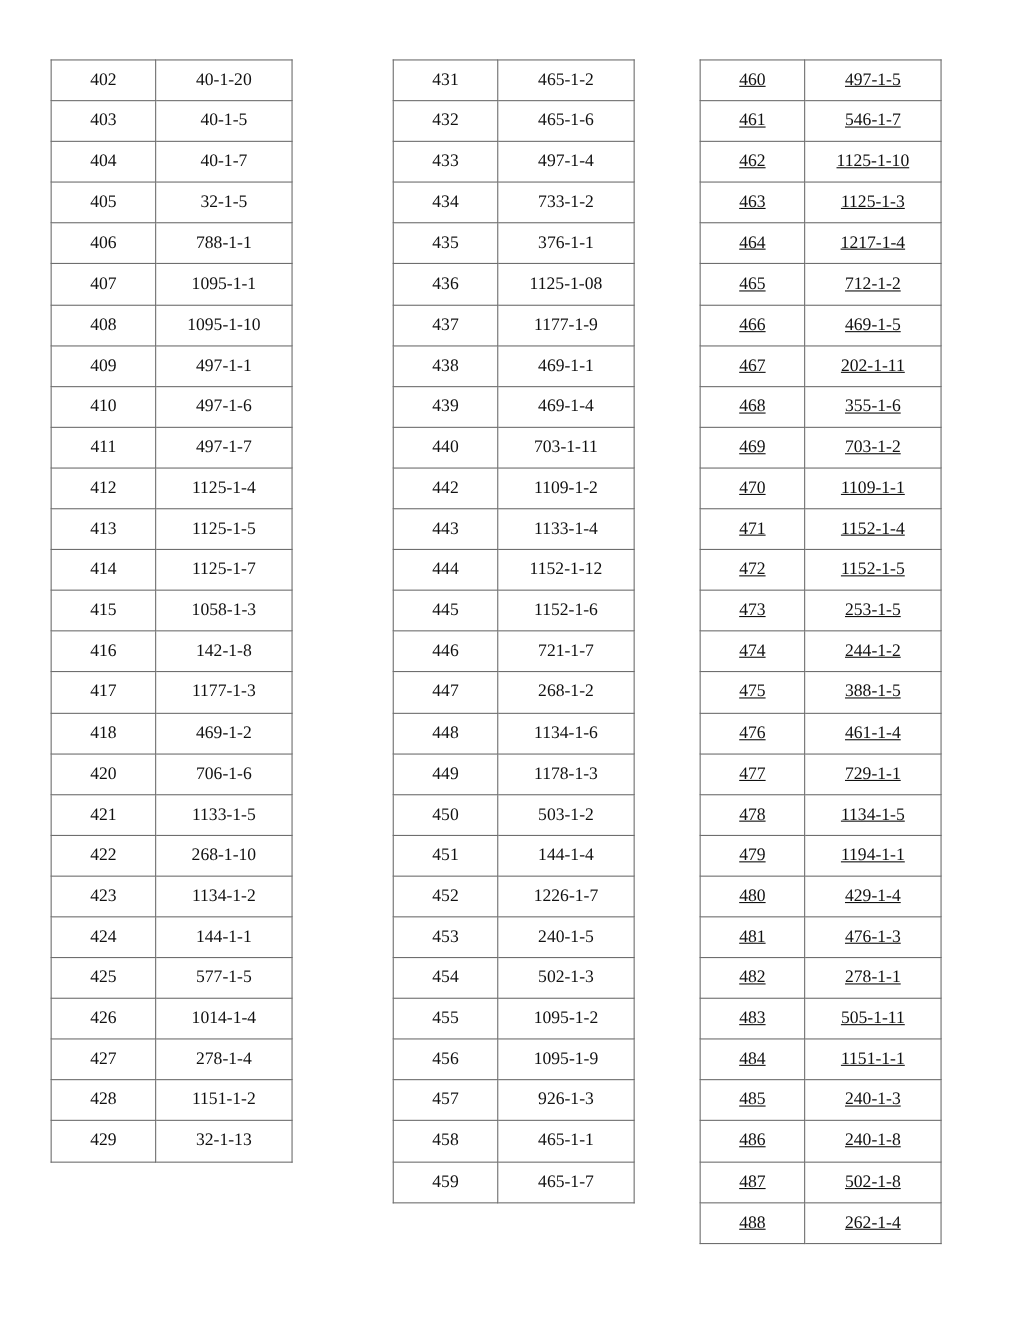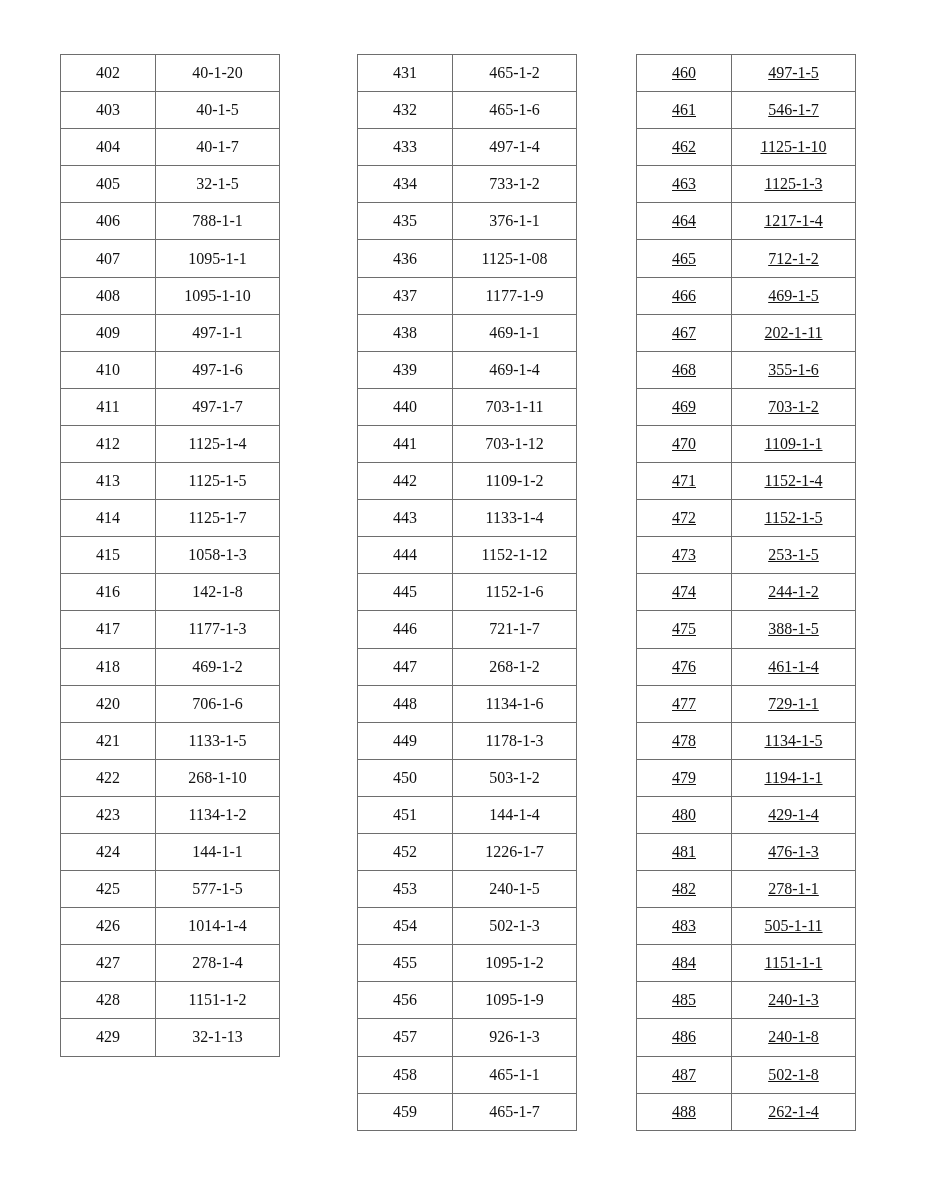--- a/index.html
+++ b/index.html
@@ -25,21 +25,21 @@
       border: 1px solid #6e6e6e;
       height: 36.1px;
       padding: 0;
       text-align: center;
       vertical-align: middle;
       font-size: 16px;
       line-height: 16px;
     }
     .data-table col.c1 { width: 95px; }
     .data-table col.c2 { width: 124px; }
-    #table-1 { left: 60px; }
+    #table-1 { left: 46px; }
     #table-2 { left: 345px; margin-left: 12px; }
     #table-3 { left: 636px; text-decoration: underline; }
   </style>
 </head>
 <body>
 
 <table class="data-table" id="table-1">
   <colgroup>
       <col class="c1">
       <col class="c2">
@@ -196,24 +196,20 @@
       </tr>
       <tr>
         <td>439</td>
         <td>469-1-4</td>
       </tr>
       <tr>
         <td>440</td>
         <td>703-1-11</td>
       </tr>
       <tr>
-        <td>441</td>
-        <td>703-1-12</td>
-      </tr>
-      <tr>
         <td>442</td>
         <td>1109-1-2</td>
       </tr>
       <tr>
         <td>443</td>
         <td>1133-1-4</td>
       </tr>
       <tr>
         <td>444</td>
         <td>1152-1-12</td>

